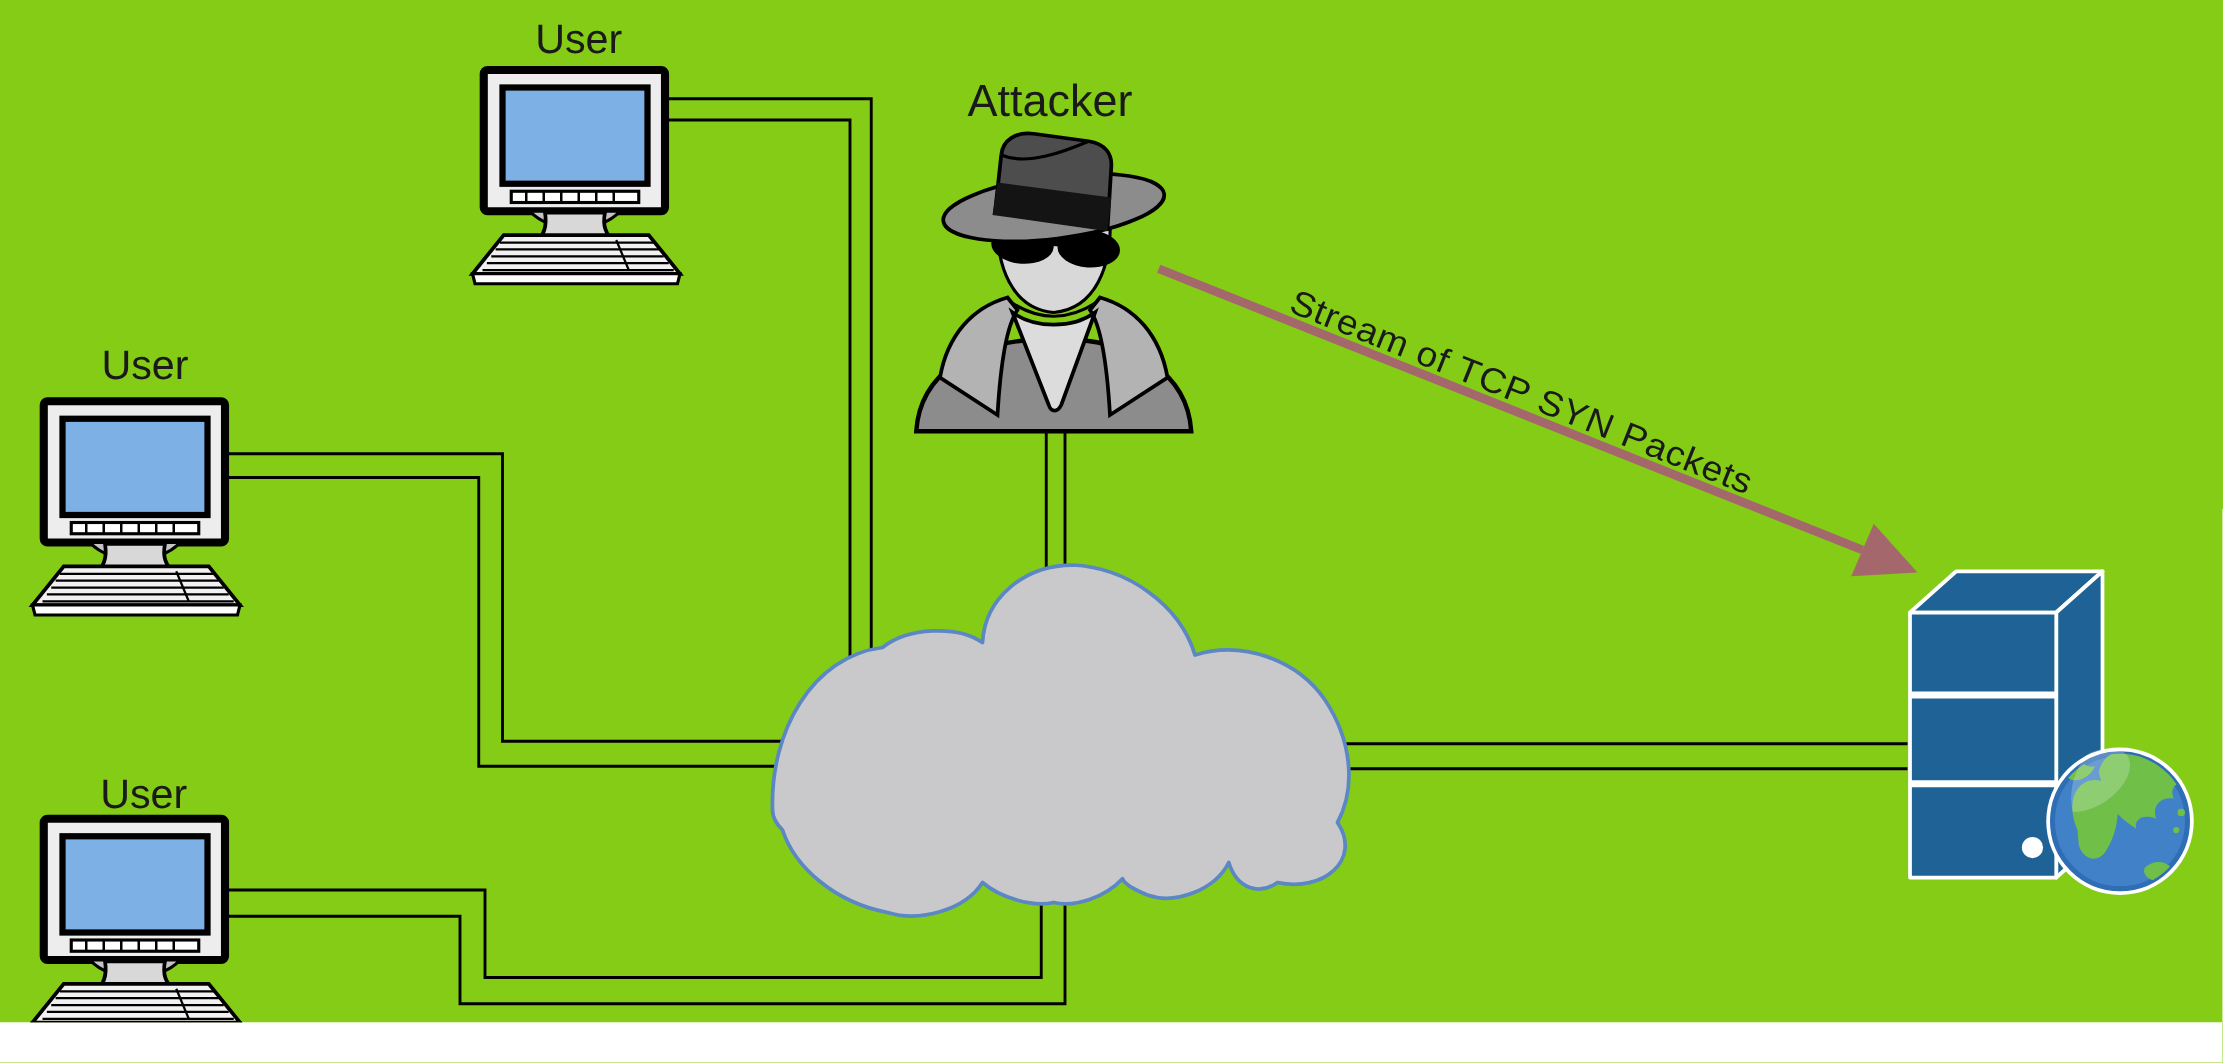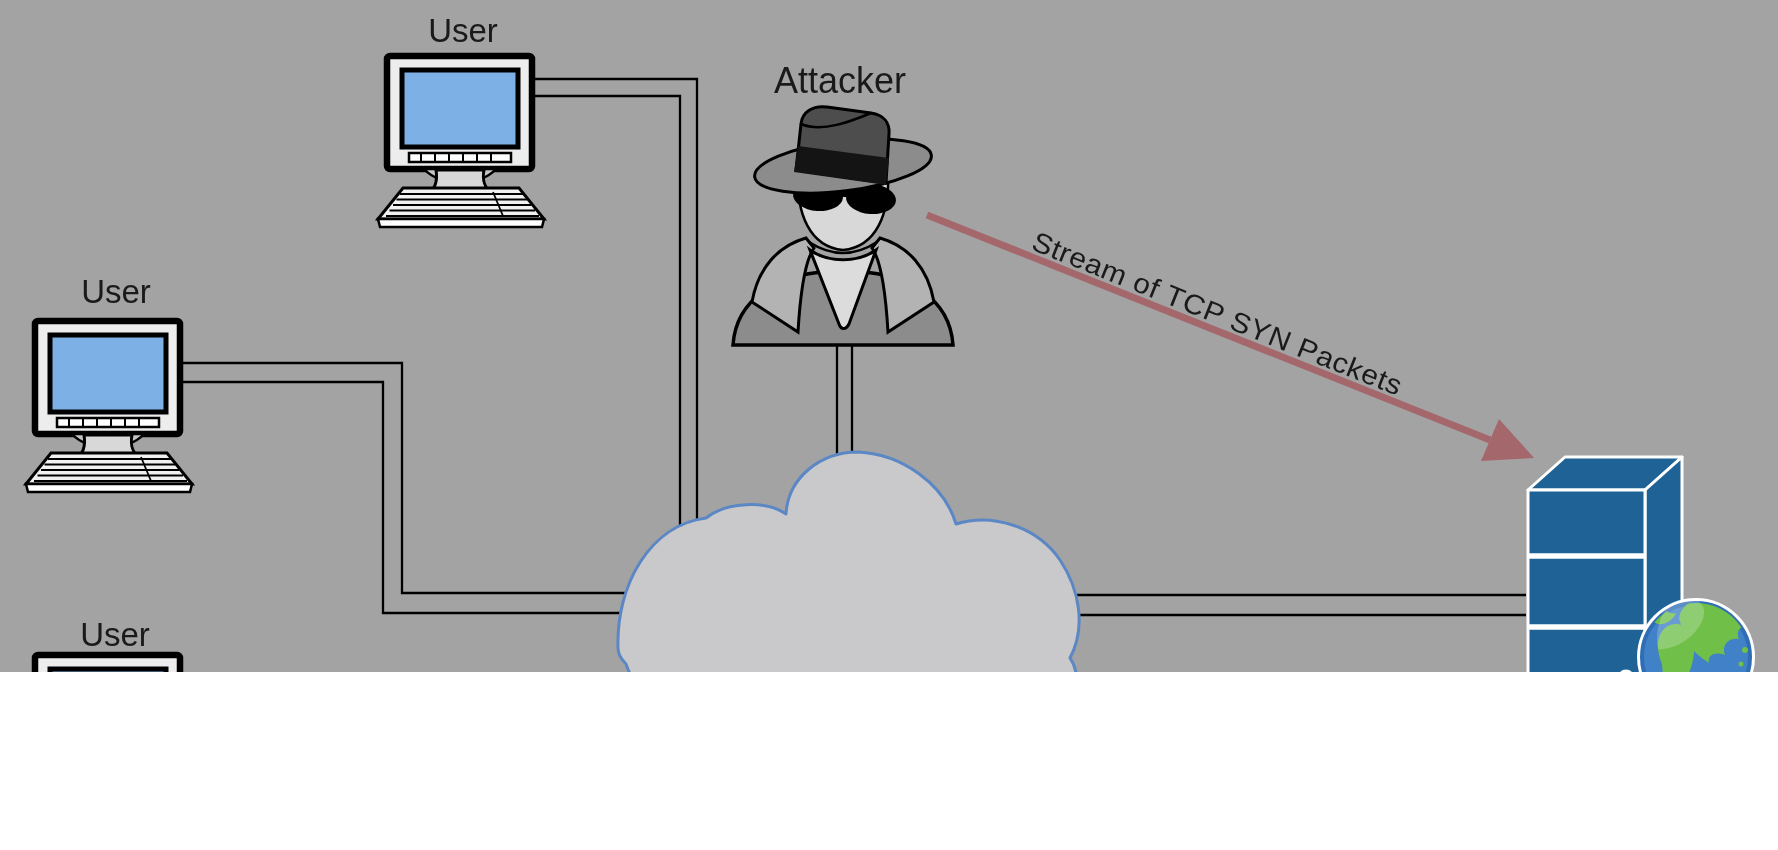--- a/index.html
+++ b/index.html
@@ -1,19 +1,19 @@
 <!DOCTYPE html>
 <html><head>
 <meta charset="utf-8">
 <style>
   html, body { margin: 0; padding: 0; background: #ffffff; }
   .stage {
-    width: 1778px; height: 672px;
+    width: 1778px; height: 818px;
     position: relative; overflow: hidden;
-    background: #a3a3a3;
+    background: #84cc16;
     font-family: "Liberation Sans", sans-serif;
   }
   svg text {
     font-family: "Liberation Sans", sans-serif;
     fill: #1a1a1a;
   }
   .node-label { font-size: 33px; }
   .attacker-label { font-size: 36px; }
   .arrow-label { font-size: 28px; letter-spacing: 0.5px; }
 </style>

